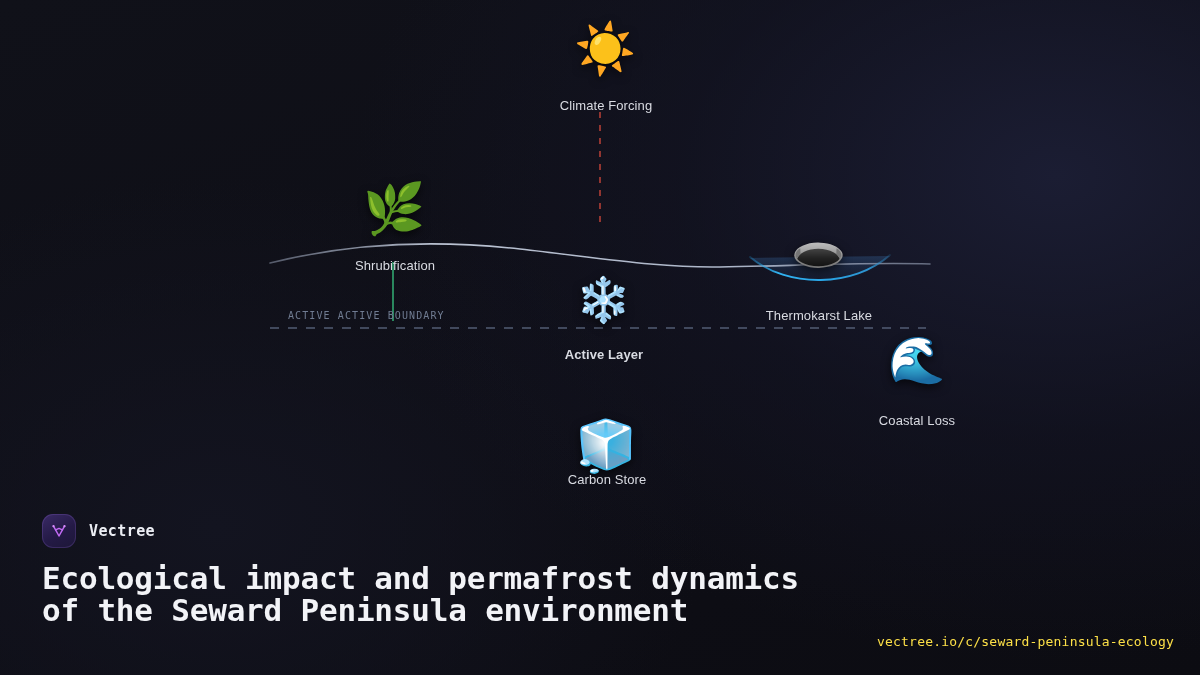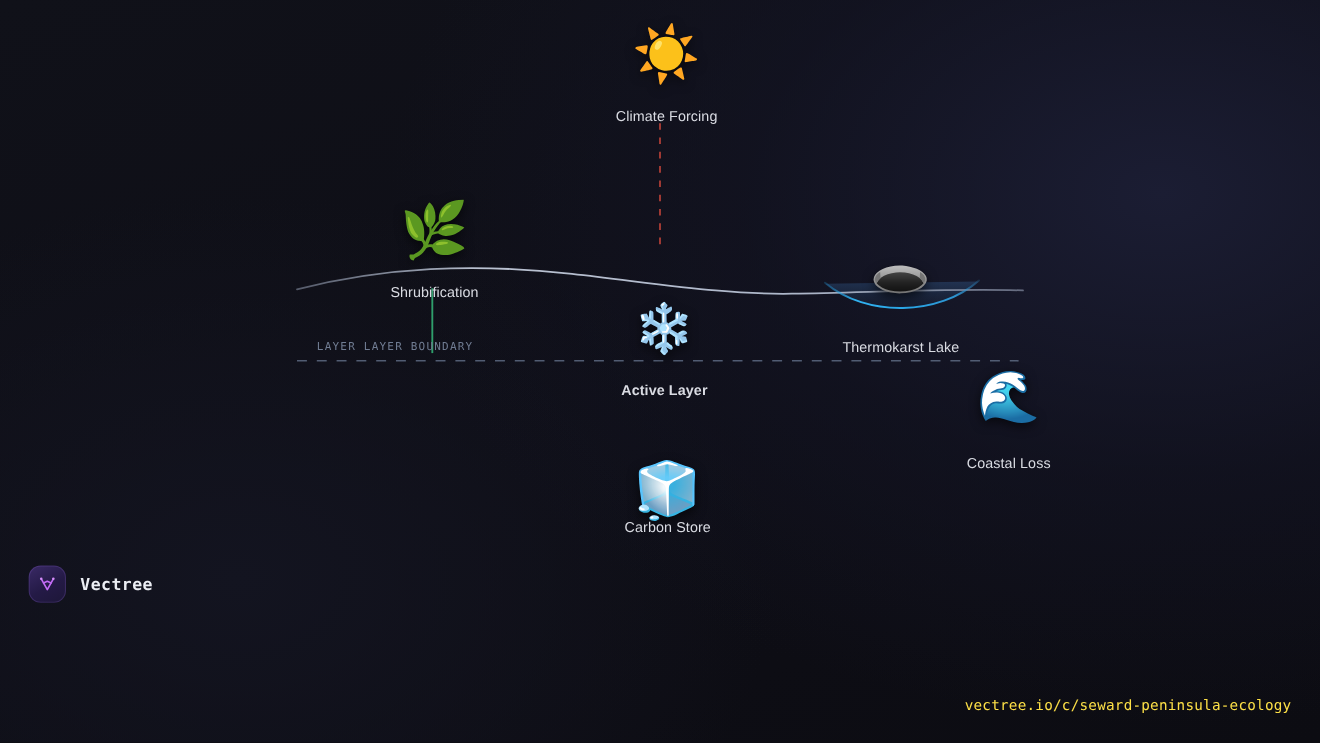--- a/index.html
+++ b/index.html
@@ -63,21 +63,21 @@
     font-family: "DejaVu Sans Mono", "Liberation Mono", monospace;
     font-size: 10px;
     letter-spacing: 1.1px;
     color: #707c92;
     white-space: nowrap;
   }
 
   
   #footer {
     position: absolute;
-    left: 0; right: 0; bottom: 0;
+    left: 16px; right: 0; bottom: 0;
     height: 185px;
     padding: 24px 26px 0 26px;
   }
   #brand-row {
     display: flex;
     align-items: center;
     gap: 13px;
     height: 34px;
   }
   #brand-mark {
@@ -178,36 +178,37 @@
   <div class="node" style="left:917px; top:337px;">
     <span class="glyph" style="font-size:46px;">🌊</span>
     <span class="node-label" style="margin-top:30px;">Coastal Loss</span>
   </div>
 
   <div class="node" style="left:607px; top:421px;">
     <span class="glyph" style="font-size:50px;">🧊</span>
     <span class="node-label" style="margin-top:1px;">Carbon Store</span>
   </div>
 
-  <div class="boundary-caption" style="left:288px; top:310px;">LAYER LAYER BOUNDARY</div>
+  <div class="boundary-caption" style="left:288px; top:310px;">ACTIVE ACTIVE BOUNDARY</div>
 
 </div>
 
 <div id="footer">
 
   <div id="brand-row">
     <div id="brand-mark">
       <svg width="20" height="20" viewBox="0 0 20 20" aria-hidden="true">
         <g fill="none" stroke="#c26bf5" stroke-width="1.5" stroke-linecap="round" stroke-linejoin="round">
           <path d="M4.5 5.2 L10 15 L15.5 5.2"></path>
           <path d="M6.6 8.9 L10 7.4 L13.4 8.9"></path>
         </g>
         <circle cx="4.5" cy="5.2" r="1.15" fill="#d58dfa"></circle>
         <circle cx="15.5" cy="5.2" r="1.15" fill="#d58dfa"></circle>
       </svg>
     </div>
     <div id="brand-name">Vectree</div>
   </div>
 
+  <h1 id="headline">Ecological impact and permafrost dynamics of the Seward Peninsula environment</h1>
 
   <div id="site-url">vectree.io/c/seward-peninsula-ecology</div>
 
 </div>
 
 </body></html>

